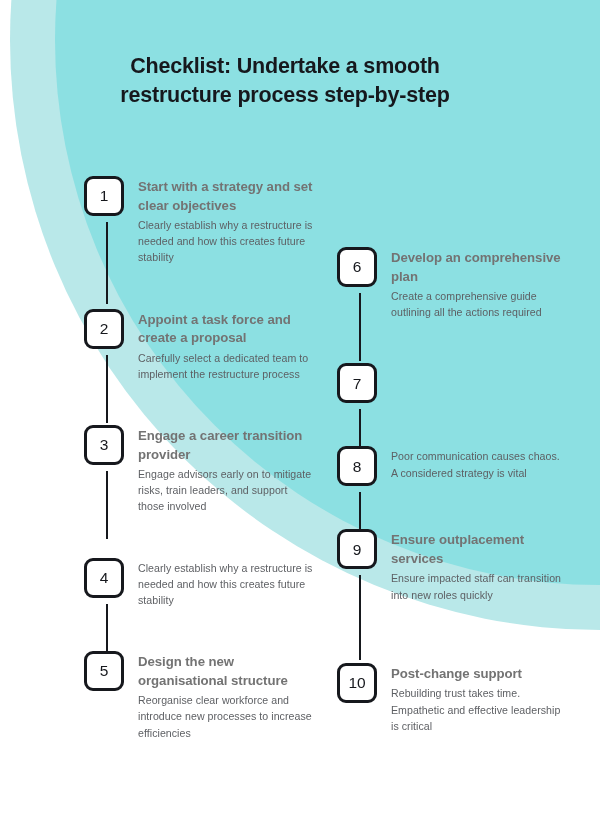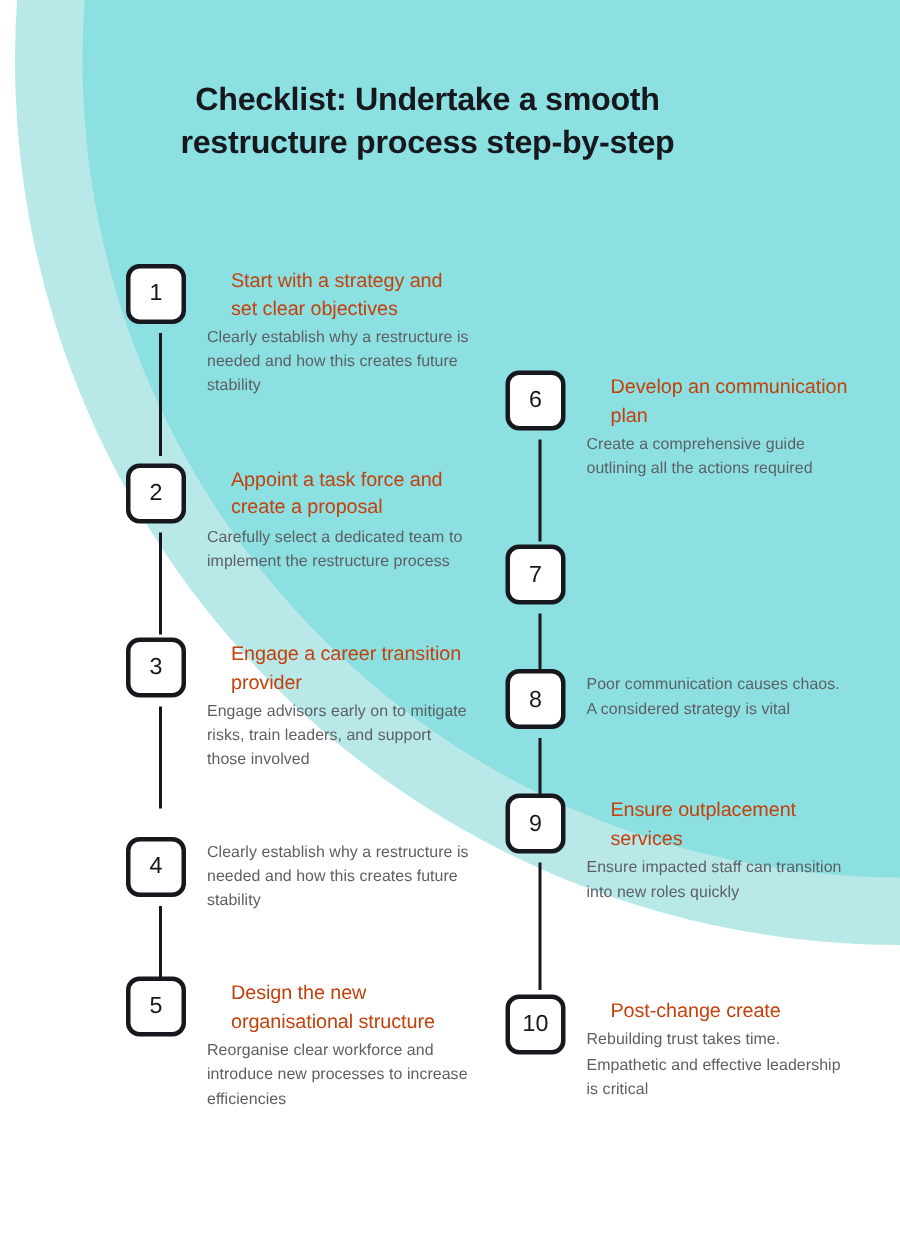--- a/index.html
+++ b/index.html
@@ -100,23 +100,23 @@
 
   .step-text {
     flex: 1 1 auto;
     padding-left: 14px;
     padding-top: 2px;
   }
 
   .step-heading {
     font-size: 13.2px;
     line-height: 18.5px;
-    font-weight: normal;
-    color: #c2410c;
-    margin: 0 0 2px 16px;
+    font-weight: bold;
+    color: #737373;
+    margin: 0 0 2px 0;
     letter-spacing: -0.05px;
   }
 
   .step-desc {
     font-size: 10.6px;
     line-height: 16.2px;
     color: #5d5f63;
     margin: 0;
     letter-spacing: 0.05px;
   }
@@ -193,21 +193,21 @@
 
   </div>
 
   <div class="column col-right">
 
     <div class="step">
       <div class="connector" style="height:68px;"></div>
       <div class="step-row">
         <div class="num-box">6</div>
         <div class="step-text">
-          <p class="step-heading">Develop an communication plan</p>
+          <p class="step-heading">Develop an comprehensive plan</p>
           <p class="step-desc">Create a comprehensive guide outlining all the actions required</p>
         </div>
       </div>
     </div>
 
     <div class="step" style="margin-top:43px;">
       <div class="connector" style="height:68px;"></div>
       <div class="step-row">
         <div class="num-box">7</div>
       </div>
@@ -231,21 +231,21 @@
           <p class="step-heading">Ensure outplacement services</p>
           <p class="step-desc">Ensure impacted staff can transition into new roles quickly</p>
         </div>
       </div>
     </div>
 
     <div class="step" style="margin-top:60px;">
       <div class="step-row">
         <div class="num-box">10</div>
         <div class="step-text">
-          <p class="step-heading">Post-change create</p>
+          <p class="step-heading">Post-change support</p>
           <p class="step-desc">Rebuilding trust takes time. Empathetic and effective leadership is critical</p>
         </div>
       </div>
     </div>
 
   </div>
 
 </div>
 
 </body></html>

